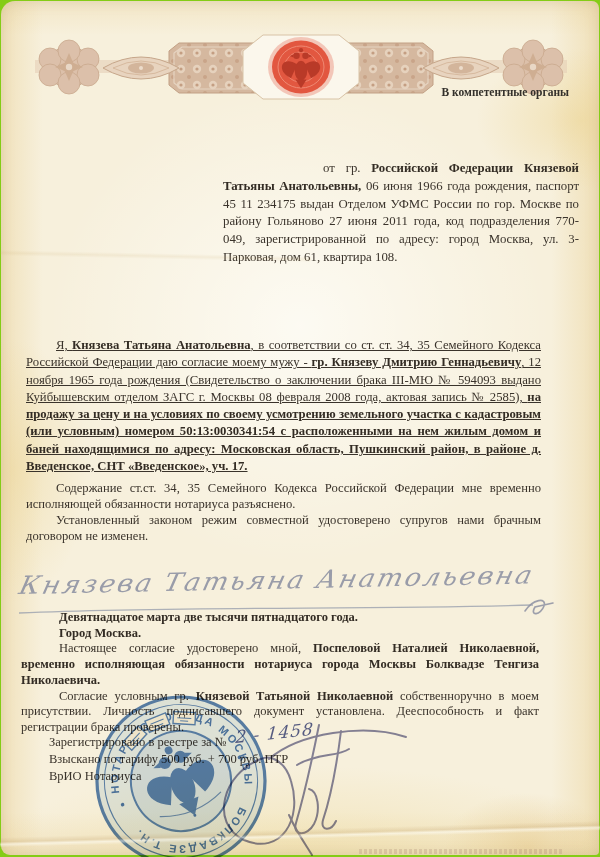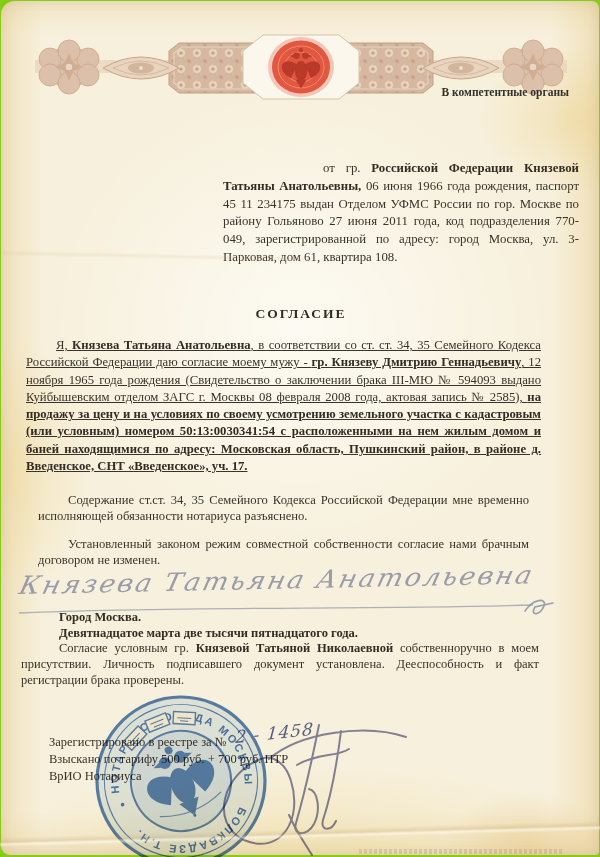--- a/index.html
+++ b/index.html
@@ -28,21 +28,21 @@
   .b{font-weight:bold;color:#332c24;}
   .recipient{top:85px;right:30px;font-size:11.5px;font-weight:bold;color:#33302b;}
   .serial{top:116px;left:0;width:600px;text-align:center;font-family:"DejaVu Sans",sans-serif;
     font-size:15px;color:#90907e;letter-spacing:5px;word-spacing:9px;}
   .header-block{top:159px;left:222px;width:356px;font-size:12.8px;line-height:17.8px;
     text-align:justify;text-indent:100px;}
   .title{top:305px;left:0;width:600px;text-align:center;font-size:13.5px;font-weight:bold;
     letter-spacing:2px;color:#332c24;}
   .p1{top:336px;left:25px;width:515px;font-size:12.7px;line-height:17.3px;text-align:justify;text-indent:30px;text-decoration:underline;}
   .block2{top:479px;left:25px;width:515px;font-size:12.6px;line-height:16px;}
-  .block2 p{margin:12px;text-align:justify;text-indent:30px;}
+  .block2 p{margin:0;text-align:justify;text-indent:30px;}
   .block2 .date-line{text-indent:72px;margin-top:1px;text-align:left;}
   .hw-name{top:570px;left:22px;font-family:"DejaVu Serif",serif;font-style:italic;font-size:25px;
     color:#8d91a2;letter-spacing:2px;white-space:nowrap;opacity:.88;
     transform:rotate(-1.2deg) skewX(-14deg) scaleX(1.08);transform-origin:left top;}
   .hw-underline{top:596px;left:12px;}
   .block3{top:609px;left:20px;width:518px;font-size:12.5px;line-height:15.7px;}
   .block3 p{margin:0;text-align:justify;text-indent:38px;}
   .block3 .bold-line{font-weight:bold;color:#332c24;text-align:left;}
   .footer{top:731px;left:48px;font-size:12.5px;line-height:17.2px;color:#3a332b;}
   .hw-reg{display:inline-block;font-family:"DejaVu Serif",serif;font-style:italic;font-size:17px;
@@ -116,38 +116,38 @@
         <ellipse cx="272" cy="38" rx="16.5" ry="15" fill="none" stroke="#ef8a74" stroke-width=".9"></ellipse>
         <use href="#eagle" transform="translate(272,38) scale(1.25)" fill="#b93a28"></use>
       </g>
     </svg>
 
     <div class="abs recipient">В компетентные органы</div>
 
 
     <div class="abs header-block ink"><span>от гр. </span><span class="b">Российской Федерации Князевой Татьяны Анатольевны,</span><span> 06 июня 1966 года рождения, паспорт 45 11 234175 выдан Отделом УФМС России по гор. Москве по району Гольяново 27 июня 2011 года, код подразделения 770-049, зарегистрированной по адресу: город Москва, ул. 3-Парковая, дом 61, квартира 108.</span></div>
 
-    <div class="abs title">СОГЛАСИЕ</div>
 
     <div class="abs p1 ink"><span>Я, </span><span class="b">Князева Татьяна Анатольевна</span><span>, в соответствии со ст. ст. 34, 35 Семейного Кодекса Российской Федерации даю согласие моему мужу - </span><span class="b">гр. Князеву Дмитрию Геннадьевичу</span><span>, 12 ноября 1965 года рождения (Свидетельство о заключении брака III-МЮ № 594093 выдано Куйбышевским отделом ЗАГС г. Москвы 08 февраля 2008 года, актовая запись № 2585), </span><span class="b">на продажу за цену и на условиях по своему усмотрению земельного участка с кадастровым (или условным) номером 50:13:0030341:54 с расположенными на нем жилым домом и баней находящимися по адресу: Московская область, Пушкинский район, в районе д. Введенское, СНТ «Введенское», уч. 17.</span></div>
 
     <div class="abs block2 ink">
       <p>Содержание ст.ст. 34, 35 Семейного Кодекса Российской Федерации мне временно исполняющей обязанности нотариуса разъяснено.</p>
-      <p>Установленный законом режим совместной собственности согласие нами брачным договором не изменен.</p>
+      <p>Установленный законом режим совместной удостоверено супругов нами брачным договором не изменен.</p>
     </div>
 
     <div class="abs hw-name">Князева Татьяна Анатольевна</div>
     <svg class="abs hw-underline" width="552" height="26" viewBox="0 0 552 26">
       <path d="M6,16 C180,9 360,13 520,8" fill="none" stroke="#9aa0ae" stroke-width="1.3" opacity=".8"></path>
       <path d="M512,14 C520,2 534,0 531,9 C528,18 516,20 522,10 L540,6" fill="none" stroke="#8d91a2" stroke-width="1.6" opacity=".85" stroke-linecap="round"></path>
     </svg>
 
     <div class="abs block3 ink">
+      <p class="bold-line">Девятнадцатое марта две тысячи пятнадцатого года.</p>
       <p class="bold-line">Город Москва.</p>
-      <p class="bold-line">Девятнадцатое марта две тысячи пятнадцатого года.</p>
+      <p><span>Настоящее согласие удостоверено мной, </span><span class="b">Поспеловой Наталией Николаевной, временно исполняющая обязанности нотариуса города Москвы Болквадзе Тенгиза Николаевича.</span></p>
       <p><span>Согласие условным гр. </span><span class="b">Князевой Татьяной Николаевной</span><span> собственноручно в моем присутствии. Личность подписавшего документ установлена. Дееспособность и факт регистрации брака проверены.</span></p>
     </div>
 
     <div class="abs footer">
       <div>
         <span>Зарегистрировано в реестре за №</span><span class="hw-reg">2 - 1458</span>
       </div>
       <div>Взыскано по тарифу 500 руб. + 700 руб. ПТР</div>
       <div>ВрИО Нотариуса</div>
     </div>

